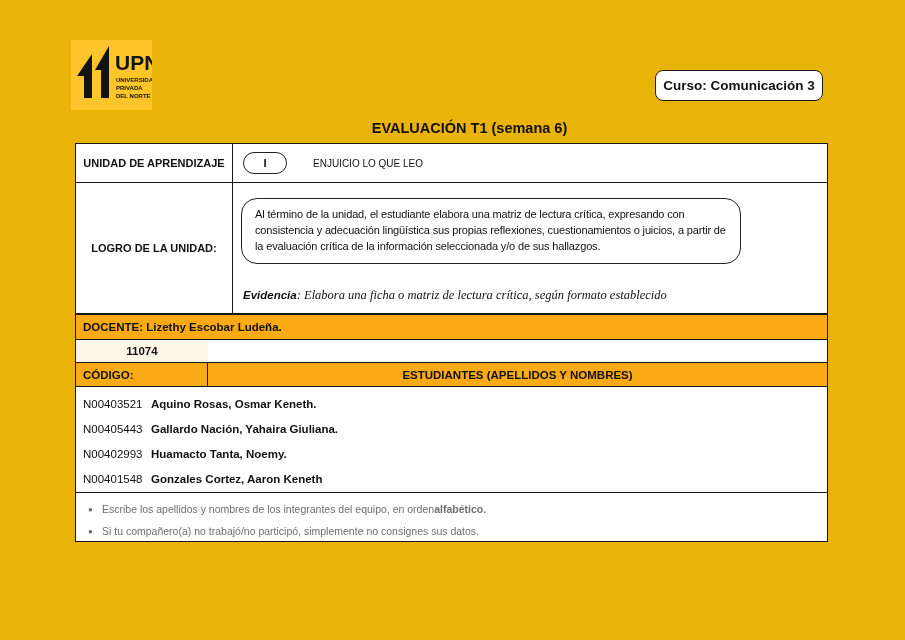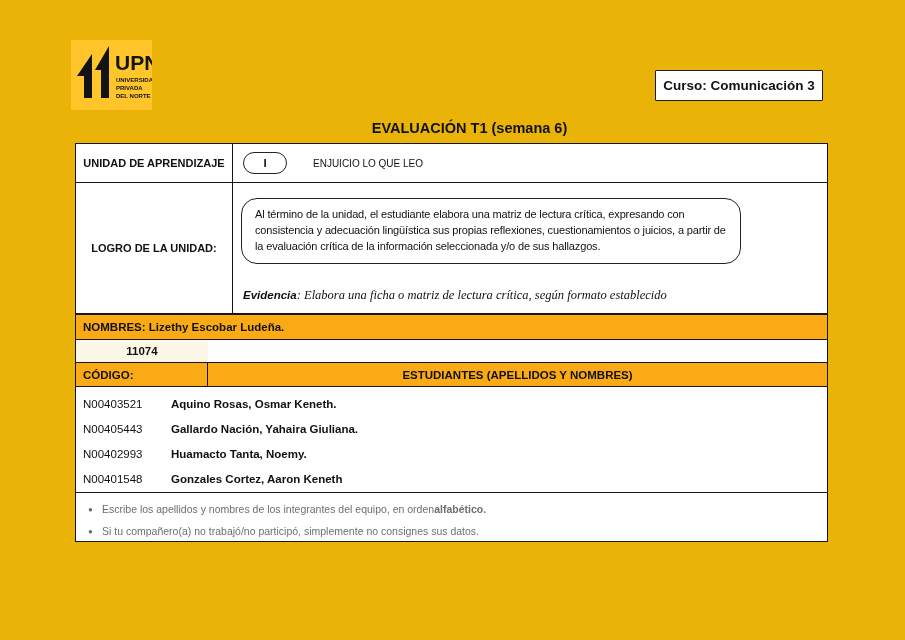--- a/index.html
+++ b/index.html
@@ -12,21 +12,21 @@
     overflow:hidden;
   }
   .page { position:relative; width:905px; height:640px; background:#eab308; }
 
   
   .logo { position:absolute; left:71px; top:40px; width:81px; height:70px; }
 
   
   .badge {
     position:absolute; left:655px; top:70px; width:168px; height:31px;
-    border:1.6px solid #1c1c1c; border-radius:1px;
+    border:1.6px solid #1c1c1c; border-radius:8px;
     display:flex; align-items:center; justify-content:center;
     font-weight:bold; font-size:13.5px; background:#fff;
   }
 
   
   .doc-title {
     position:absolute; top:120px; left:17px; width:100%;
     text-align:center; font-weight:bold; font-size:14.5px;
   }
 
@@ -78,21 +78,21 @@
   .r-left {
     border-right:1.5px solid #161616;
     display:flex; align-items:center; padding-left:7px;
     font-weight:bold; font-size:11.5px;
   }
   .r-center {
     display:flex; align-items:center; justify-content:center;
     font-weight:bold; font-size:11.5px;
   }
   .students { height:105px; padding-top:4px; }
-  .student-row { height:25px; display:flex; align-items:center; padding-left:7px;gap:20px; }
+  .student-row { height:25px; display:flex; align-items:center; padding-left:7px; }
   .student-code { width:68px; font-size:11.5px; font-weight:normal; }
   .student-name { font-weight:bold; font-size:11.5px; }
   .notes { border-top:1.5px solid #161616; height:49px; padding-top:5px; }
   .note-row { height:22px; display:flex; align-items:center; color:#6E6E6E; font-size:10.5px; }
   .bullet { width:14px; margin-left:12px; font-size:8px; text-align:left; }
   .note-bold { font-weight:bold; }
 </style>
 </head>
 <body>
 
@@ -129,21 +129,21 @@
       <div class="logro-cell">
         <div class="outcome-box">Al término de la unidad, el estudiante elabora una matriz de lectura crítica, expresando con consistencia y adecuación lingüística sus propias reflexiones, cuestionamientos o juicios, a partir de la evaluación crítica de la información seleccionada y/o de sus hallazgos.</div>
         <div class="evidence-line">
           <span class="evidence-label">Evidencia</span><span class="evidence-text">: Elabora una ficha o matriz de lectura crítica, según formato establecido</span>
         </div>
       </div>
     </div>
   </div>
 
   <div class="roster-table">
-    <div class="r-doc orange">NOMBRES: Lizethy Escobar Ludeña.</div>
+    <div class="r-doc orange">DOCENTE: Lizethy Escobar Ludeña.</div>
 
     <div class="r-grid r-nrc">
       <div class="r-center cream">11074</div>
     </div>
 
     <div class="r-grid r-cod">
       <div class="r-left orange">CÓDIGO:</div>
       <div class="r-center orange">ESTUDIANTES (APELLIDOS Y NOMBRES)</div>
     </div>
 

